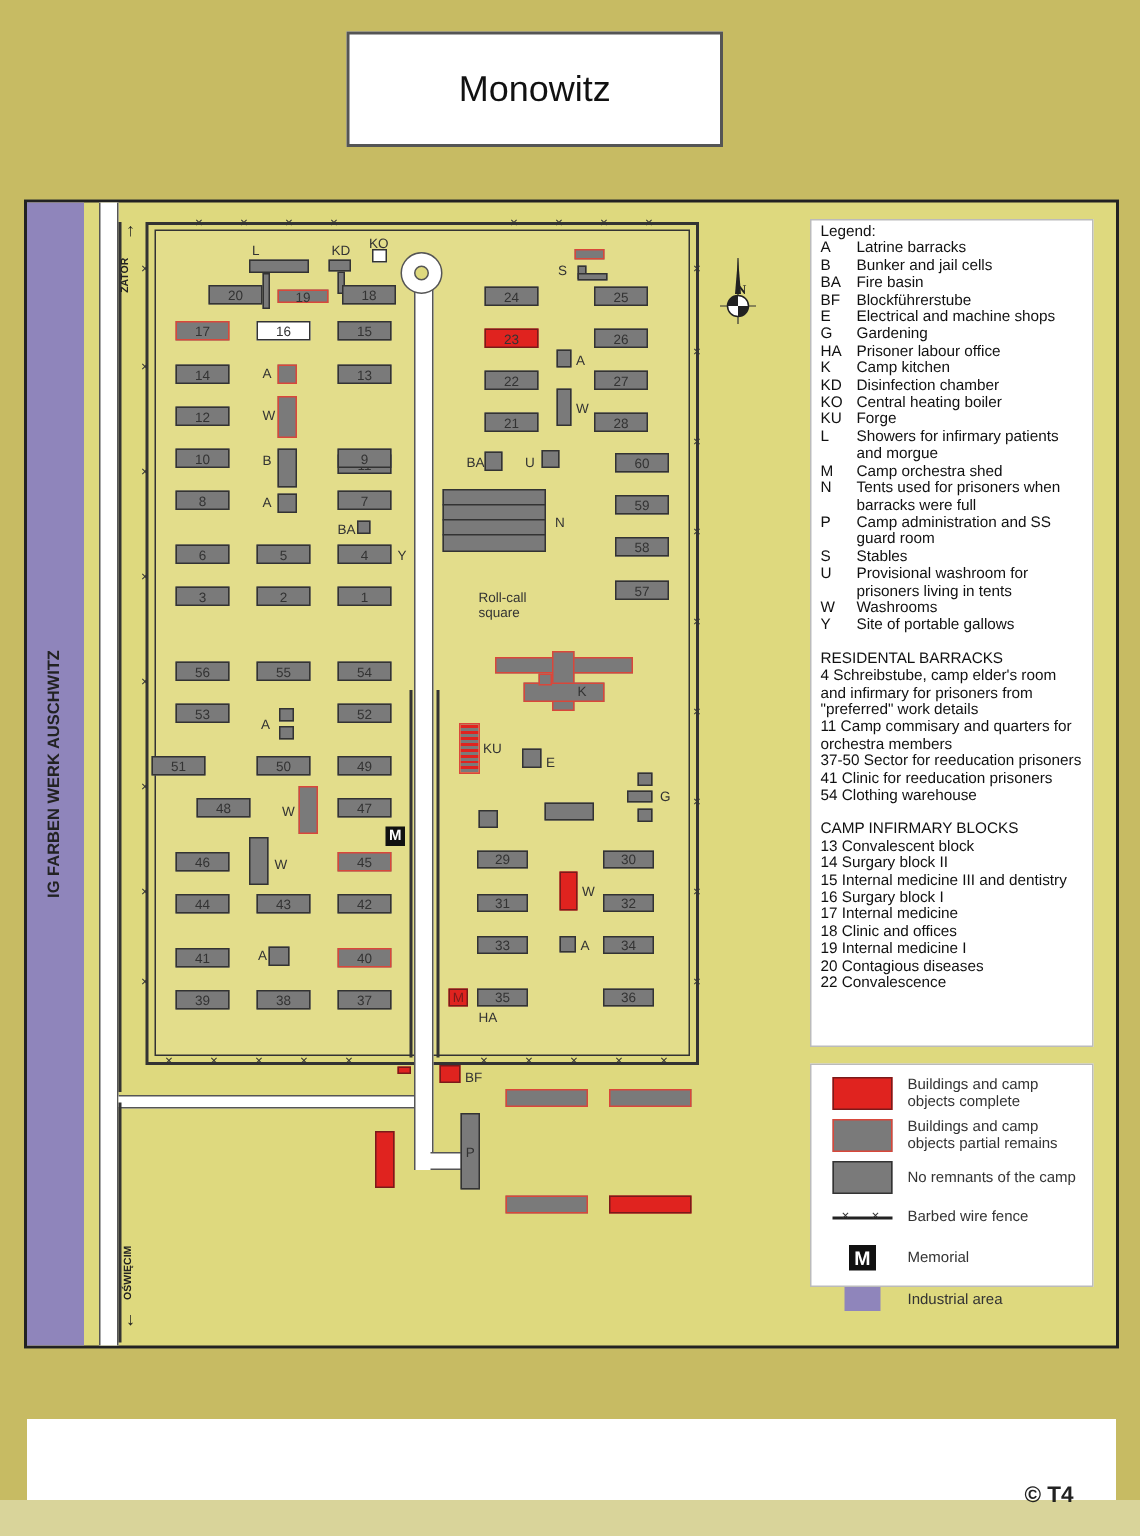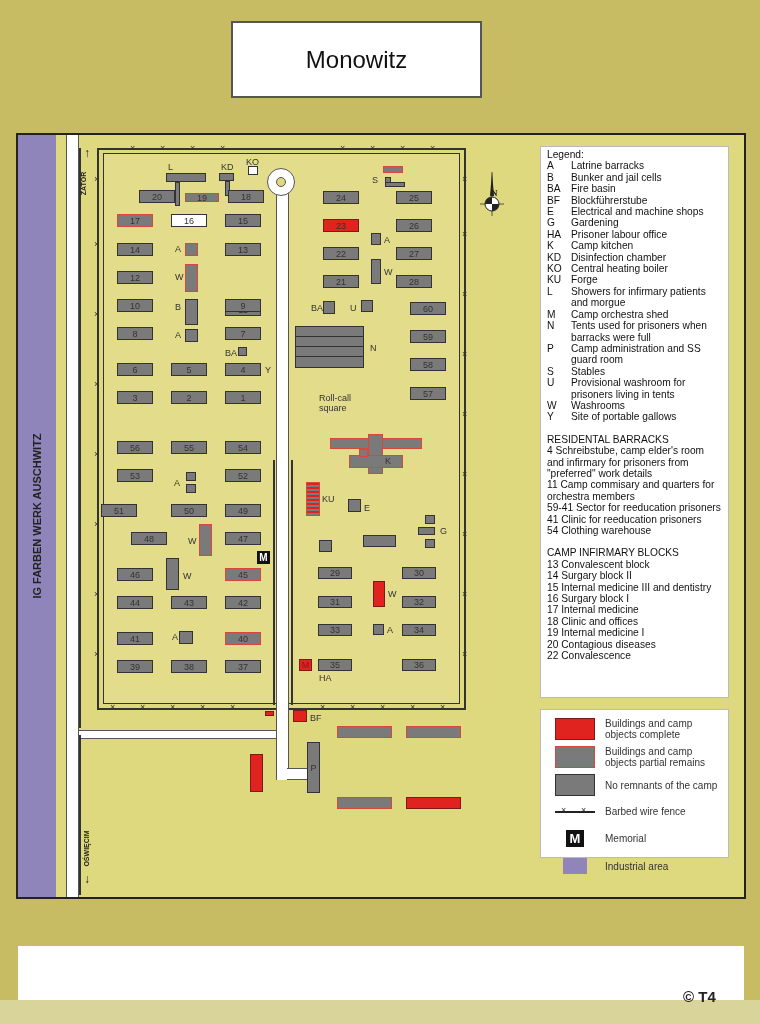--- a/index.html
+++ b/index.html
@@ -350,21 +350,21 @@
       <span>Washrooms</span>
     </div>
   <div class="row">
       <span class="k">Y</span>
       <span>Site of portable gallows</span>
     </div>
 
   <div class="sec">RESIDENTAL BARRACKS</div>
   <div>4  Schreibstube, camp elder's room and infirmary for prisoners from "preferred" work details</div>
   <div>11 Camp commisary and quarters for orchestra members</div>
-  <div>59-41  Sector for reeducation prisoners</div>
+  <div>37-50  Sector for reeducation prisoners</div>
   <div>41 Clinic for reeducation prisoners</div>
   <div>54 Clothing warehouse</div>
 
   <div class="sec">CAMP INFIRMARY BLOCKS</div>
   <div>13  Convalescent block</div>
   <div>14  Surgary block II</div>
   <div>15  Internal medicine III and dentistry</div>
   <div>16  Surgary block I</div>
   <div>17  Internal medicine</div>
   <div>18  Clinic and offices</div>

